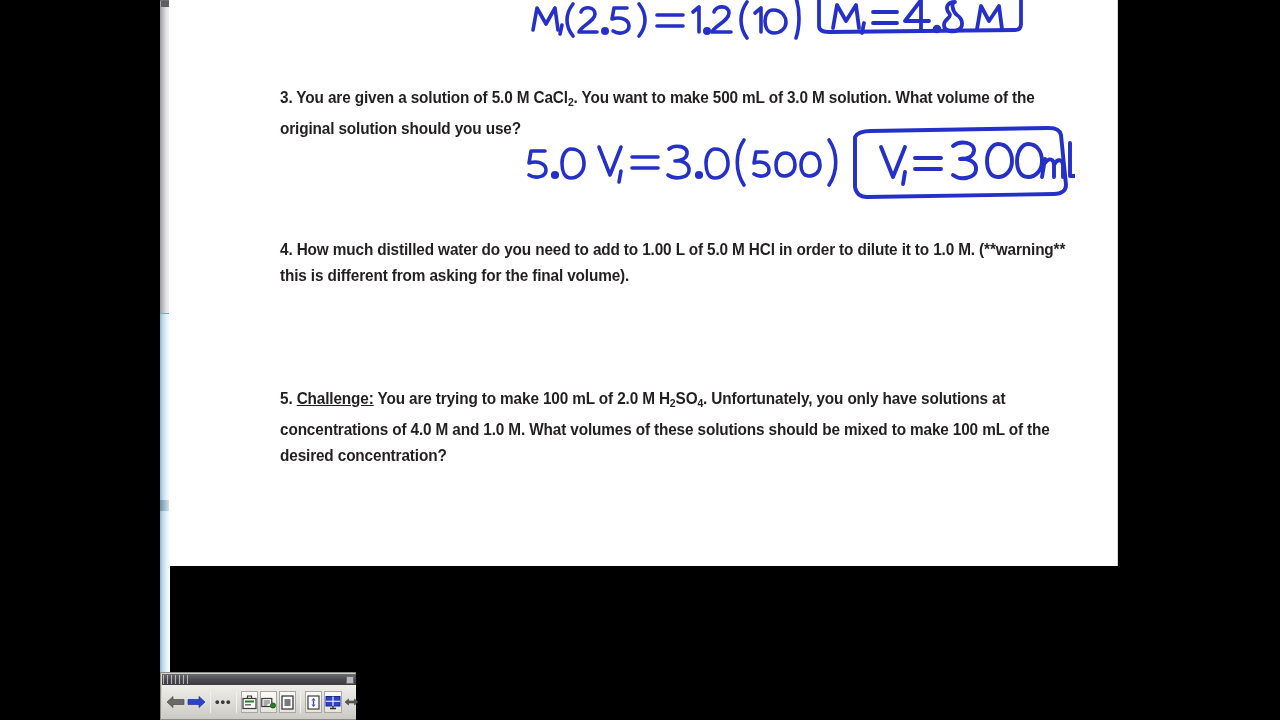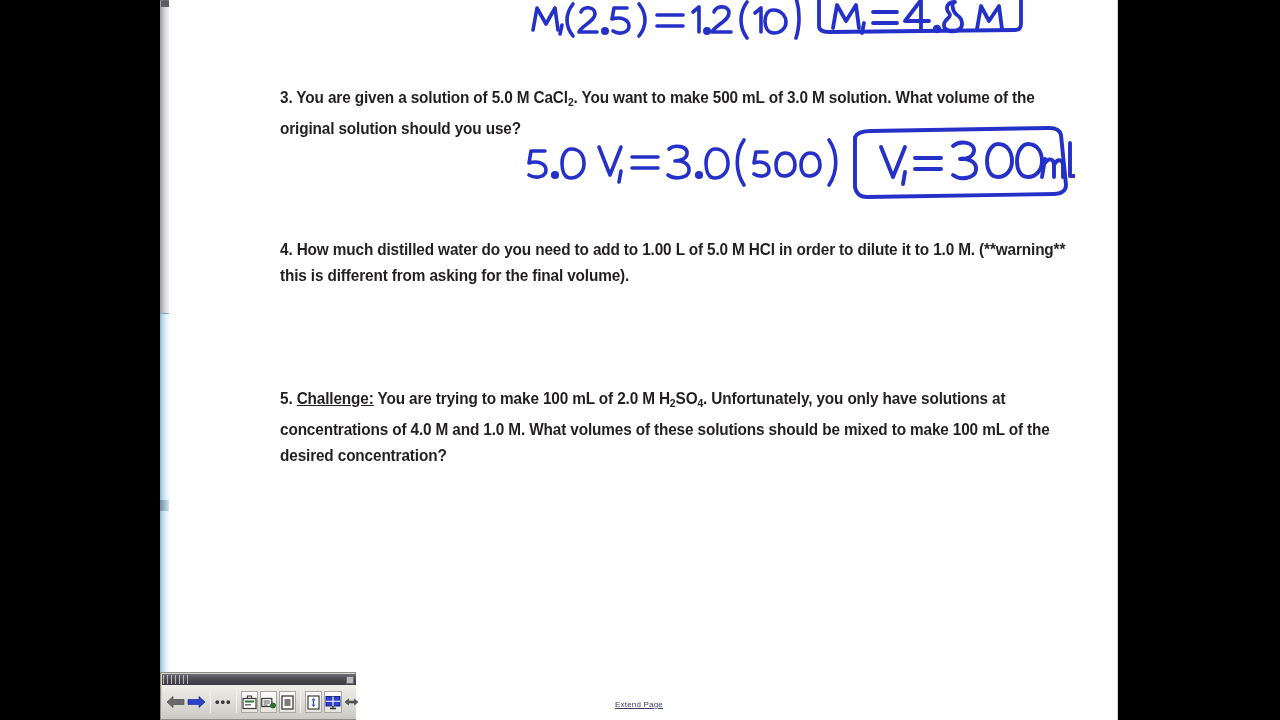--- a/index.html
+++ b/index.html
@@ -20,21 +20,21 @@
     height: 720px;
     background: #000000;
   }
 
   
   #page {
     position: absolute;
     left: 160px;
     top: 0px;
     width: 958px;
-    height: 720px;
+    height: 566px;
     background: #ffffff;
     overflow: hidden;
   }
   #page-inner-border {
     position: absolute;
     left: 0; top: 0; right: 0; bottom: 0;
     border-right: 1px solid #d8d8d8;
     pointer-events: none;
   }
 

